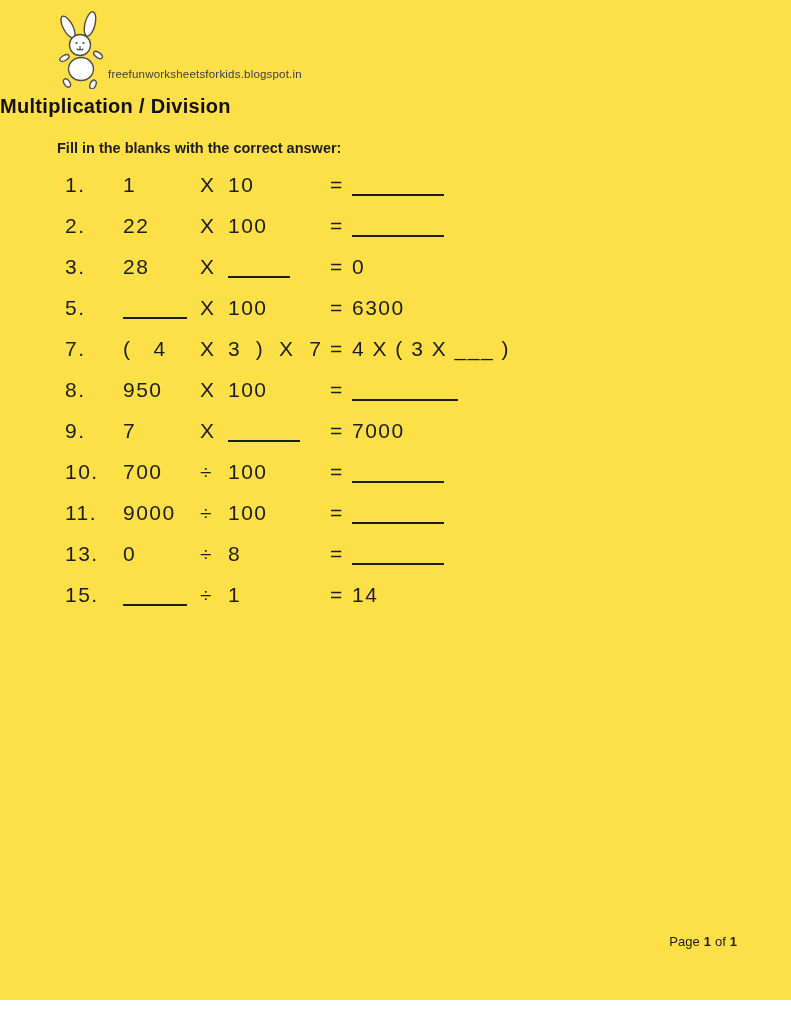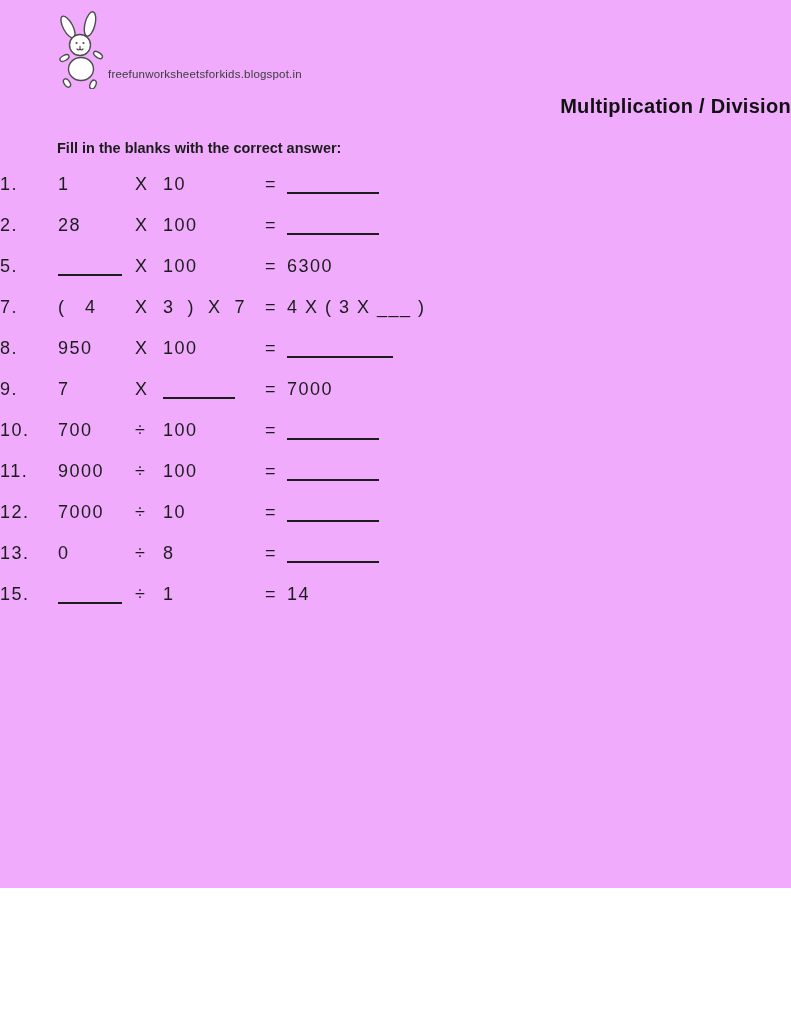--- a/index.html
+++ b/index.html
@@ -1,31 +1,31 @@
 <!DOCTYPE html>
 <html><head>
 <meta charset="utf-8">
 <style>
   html,body { margin:0; padding:0; background:#ffffff; }
   .page {
-    position:relative; width:791px; height:888px; background:#f0abfc;
+    position:relative; width:791px; height:1000px; background:#fde047;
     font-family:"Liberation Sans", sans-serif; color:#1c1c1c; overflow:hidden;
   }
   .logo { position:absolute; left:54px; top:11px; width:56px; height:78px; }
   .site-url {
     position:absolute; left:108px; top:68px;
     font-size:11.5px; color:#3c3c3c; letter-spacing:0.2px;
   }
   .title {
-    position:absolute; top:95px; left:0; width:100%; text-align:right;
+    position:absolute; top:95px; left:0; width:100%; text-align:left;
     font-size:20px; font-weight:bold; color:#111; letter-spacing:0.3px;
   }
   .instruction { position:absolute; left:57px; top:140px; font-size:14.5px;font-weight:bold; }
   .problems { position:absolute; left:0; top:164px; right:0; }
-  .row { height:41px; line-height:41px; font-size:18px; letter-spacing:1.5px; white-space:pre; }
+  .row { height:41px; line-height:41px; padding-left:65px; font-size:21px; letter-spacing:1.5px; white-space:pre; }
   .c { display:inline-block; white-space:pre; vertical-align:baseline; }
   .c.num { width:58px; }
   .c.a   { width:77px; }
   .c.op  { width:28px; }
   .c.b   { width:102px; }
   .c.eq  { width:22px; }
   .blank {
     display:inline-block; height:1px; border-bottom:2px solid #1c1c1c;
     position:relative; top:4px;
   }
@@ -71,28 +71,28 @@
   </svg>
 
   <div class="site-url">freefunworksheetsforkids.blogspot.in</div>
 
   <div class="title">Multiplication / Division</div>
 
   <div class="instruction">Fill in the blanks with the correct answer:</div>
 
   <div class="problems">
       <div class="row"><span class="c num">1.</span><span class="c a">1</span><span class="c op">X</span><span class="c b">10</span><span class="c eq">=</span><span class="c res"><span class="blank" style="width: 92px;"></span></span></div>
-      <div class="row"><span class="c num">2.</span><span class="c a">28</span><span class="c op">X</span><span class="c b">100</span><span class="c eq">=</span><span class="c res"><span class="blank" style="width: 92px;"></span></span></div>
+      <div class="row"><span class="c num">2.</span><span class="c a">22</span><span class="c op">X</span><span class="c b">100</span><span class="c eq">=</span><span class="c res"><span class="blank" style="width: 92px;"></span></span></div>
+      <div class="row"><span class="c num">3.</span><span class="c a">28</span><span class="c op">X</span><span class="c b"><span class="blank" style="width: 62px;"></span></span><span class="c eq">=</span><span class="c res">0</span></div>
       <div class="row"><span class="c num">5.</span><span class="c a"><span class="blank" style="width: 64px;"></span></span><span class="c op">X</span><span class="c b">100</span><span class="c eq">=</span><span class="c res">6300</span></div>
       <div class="row"><span class="c num">7.</span><span class="c a">(   4</span><span class="c op">X</span><span class="c b">3  )  X  7</span><span class="c eq">=</span><span class="c res">4 X ( 3 X ___ )</span></div>
       <div class="row"><span class="c num">8.</span><span class="c a">950</span><span class="c op">X</span><span class="c b">100</span><span class="c eq">=</span><span class="c res"><span class="blank" style="width: 106px;"></span></span></div>
       <div class="row"><span class="c num">9.</span><span class="c a">7</span><span class="c op">X</span><span class="c b"><span class="blank" style="width: 72px;"></span></span><span class="c eq">=</span><span class="c res">7000</span></div>
       <div class="row"><span class="c num">10.</span><span class="c a">700</span><span class="c op">÷</span><span class="c b">100</span><span class="c eq">=</span><span class="c res"><span class="blank" style="width: 92px;"></span></span></div>
       <div class="row"><span class="c num">11.</span><span class="c a">9000</span><span class="c op">÷</span><span class="c b">100</span><span class="c eq">=</span><span class="c res"><span class="blank" style="width: 92px;"></span></span></div>
-      <div class="row"><span class="c num">12.</span><span class="c a">7000</span><span class="c op">÷</span><span class="c b">10</span><span class="c eq">=</span><span class="c res"><span class="blank" style="width: 92px;"></span></span></div>
       <div class="row"><span class="c num">13.</span><span class="c a">0</span><span class="c op">÷</span><span class="c b">8</span><span class="c eq">=</span><span class="c res"><span class="blank" style="width: 92px;"></span></span></div>
       <div class="row"><span class="c num">15.</span><span class="c a"><span class="blank" style="width: 64px;"></span></span><span class="c op">÷</span><span class="c b">1</span><span class="c eq">=</span><span class="c res">14</span></div>
     </div>
 
   <div class="footer">
     <span>Page</span>
     <span class="bold">1</span>
     <span>of</span>
     <span class="bold">1</span>
   </div>

